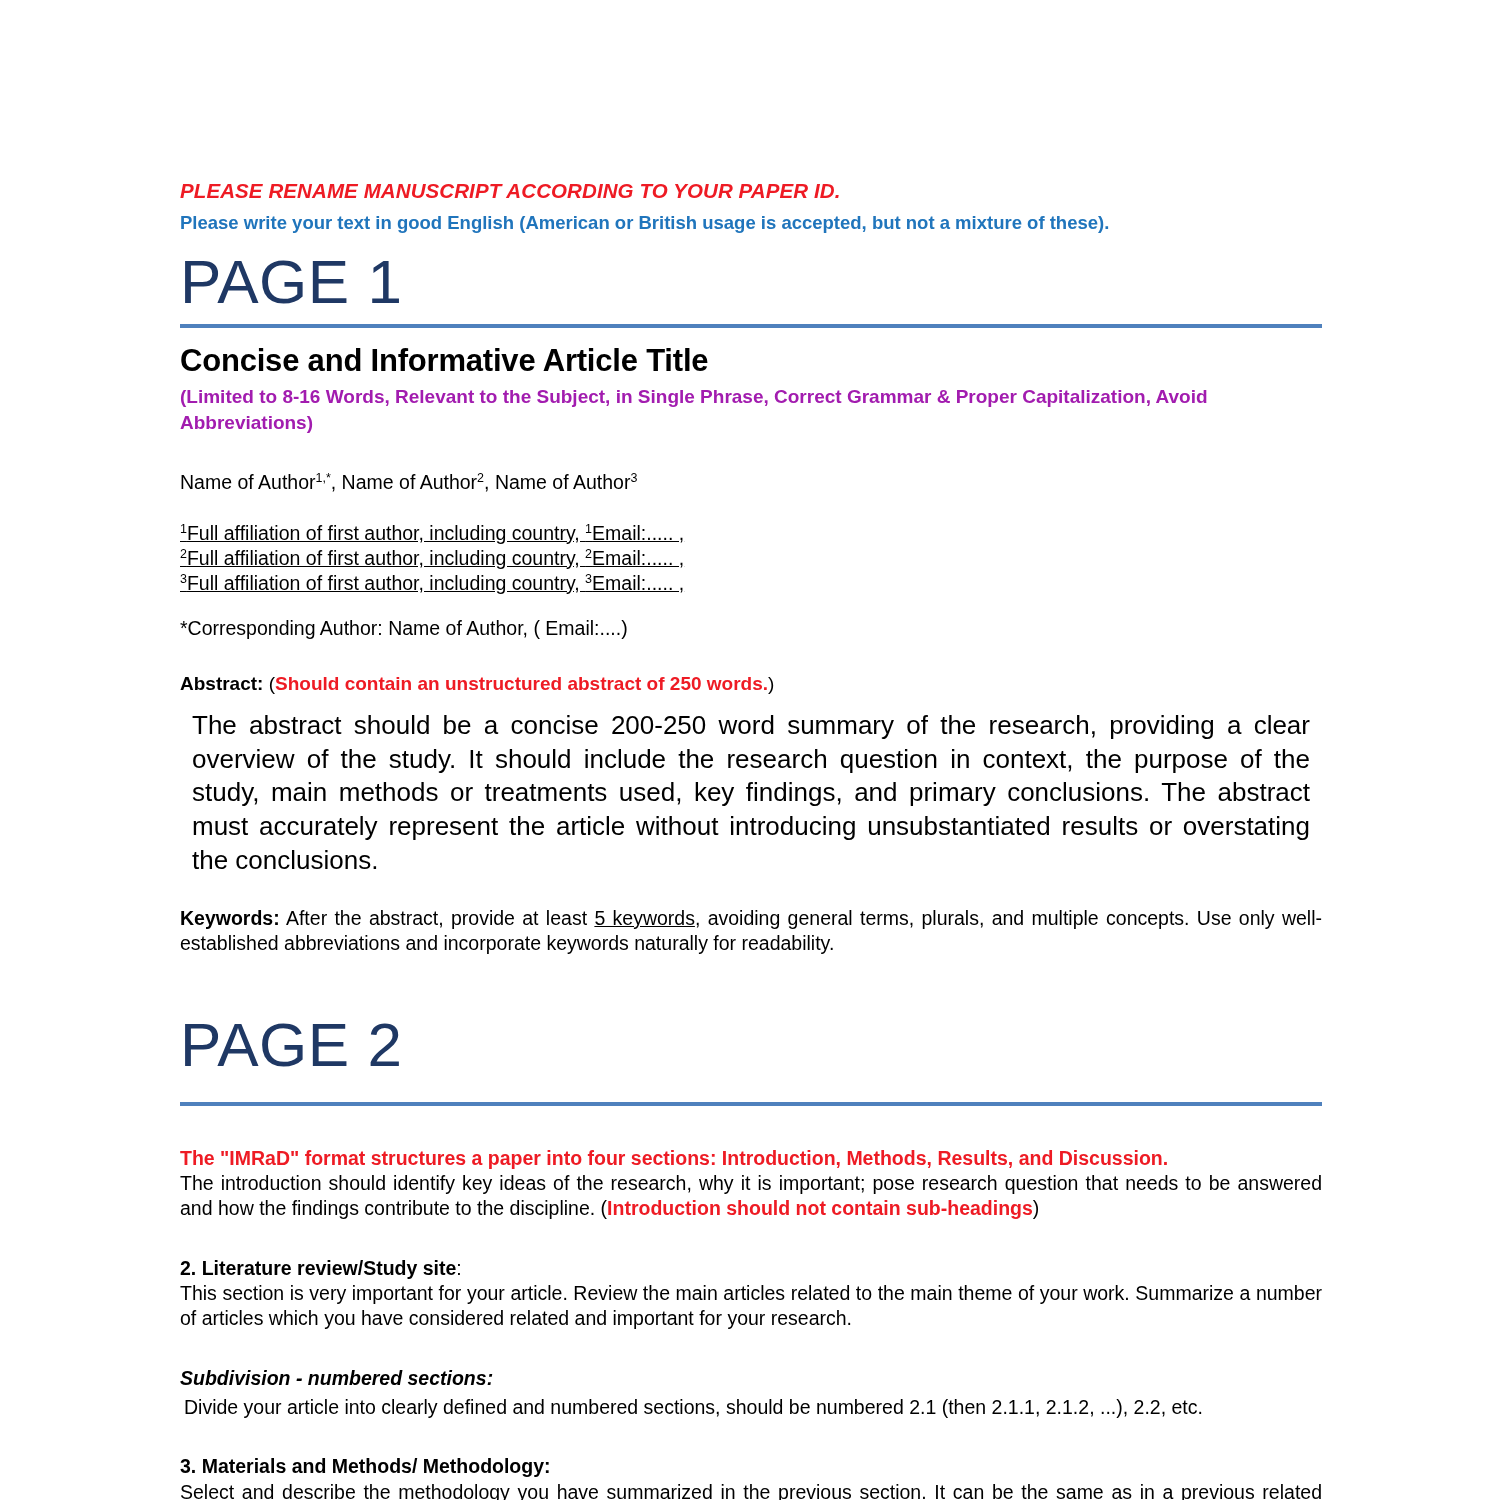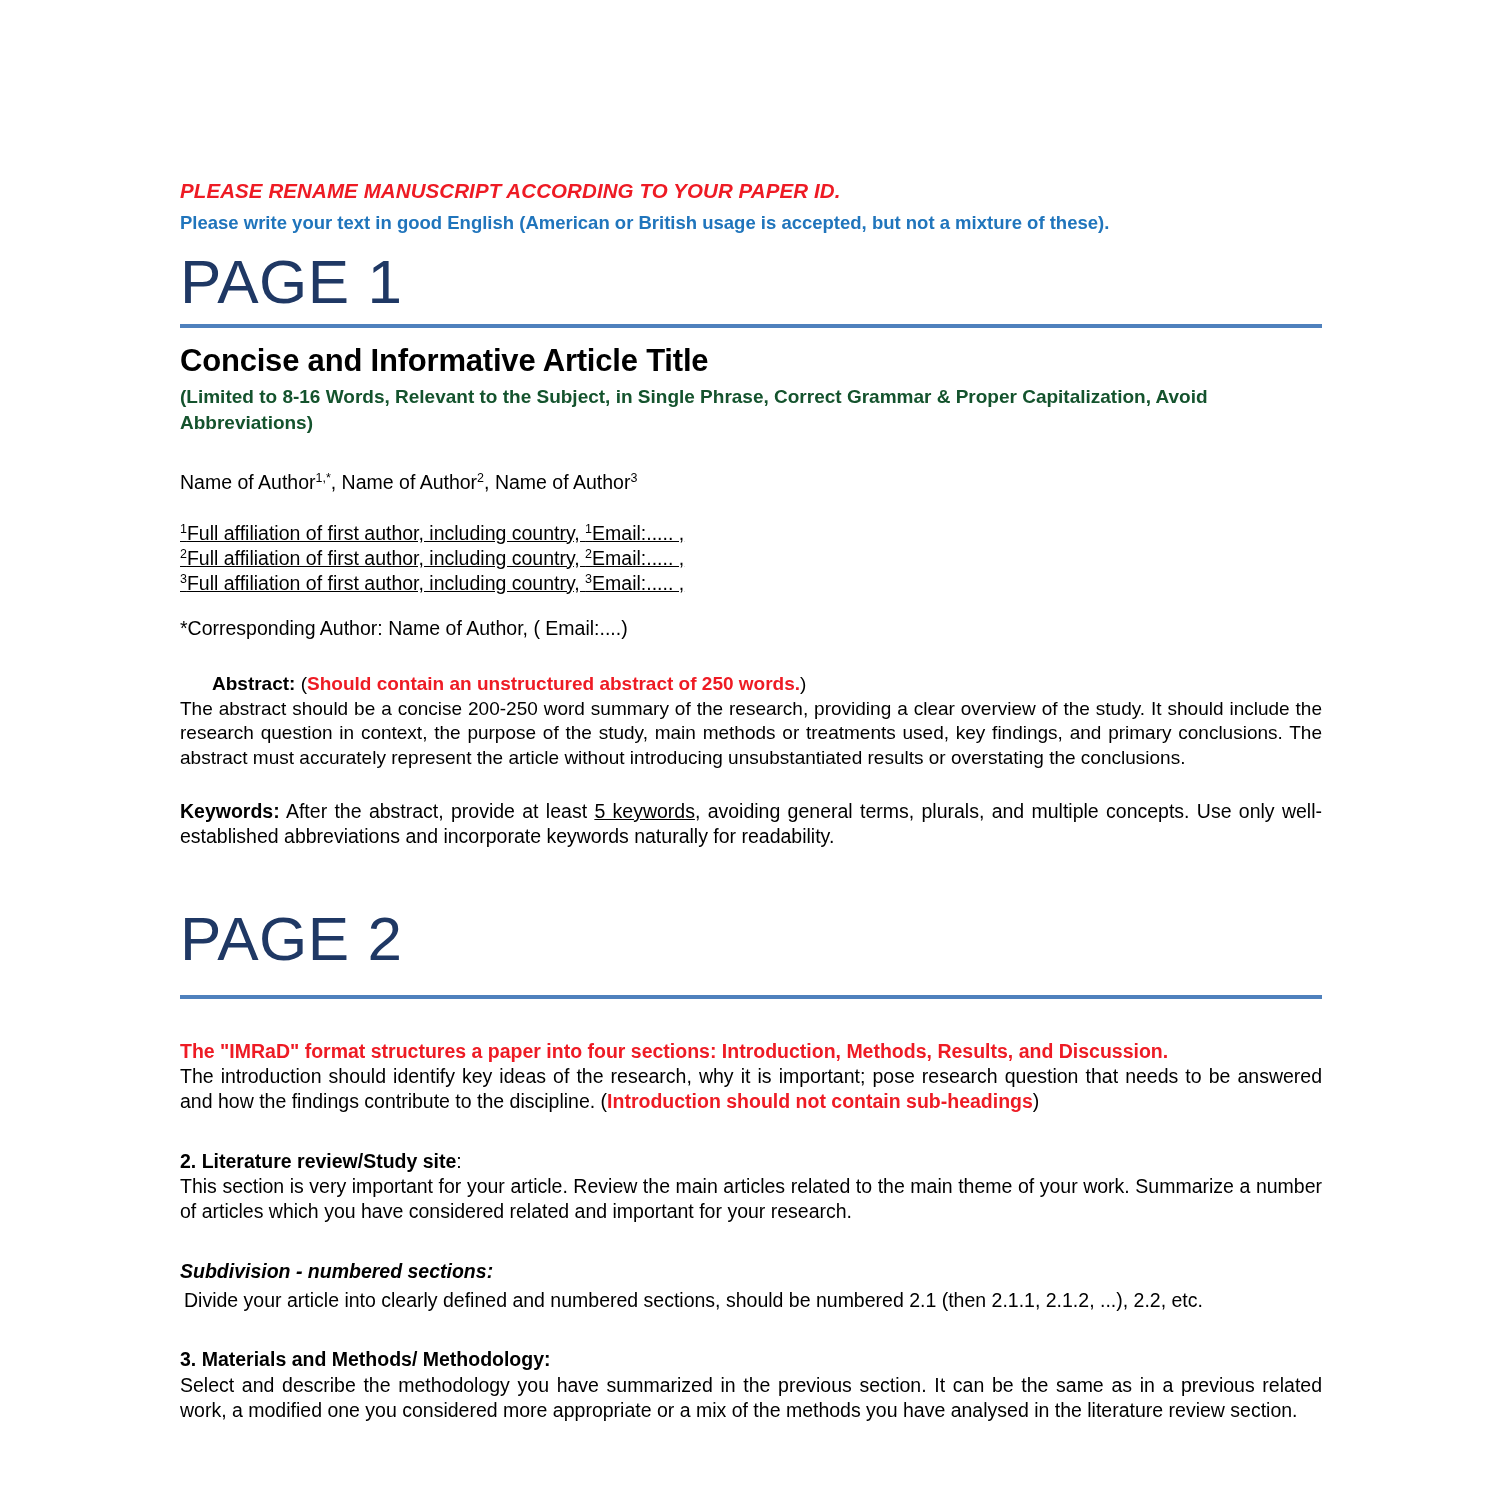--- a/index.html
+++ b/index.html
@@ -66,21 +66,21 @@
 
   
   .article-title {
     font-size: 31px;
     font-weight: bold;
     line-height: 1.22;
     margin: 14px 0 4px 0;
     letter-spacing: -0.2px;
   }
   .title-note {
-    color: #14532d;
+    color: #a21caf;
     font-weight: bold;
     font-size: 19px;
     line-height: 1.38;
     margin: 0;
   }
 
   
   .authors {
     font-size: 19.5px;
     line-height: 1.35;
@@ -106,28 +106,28 @@
   }
 
   .abstract-block {
     margin: 30px 0 0 0;
   }
   .abstract-head {
     font-size: 19px;
     line-height: 1.35;
     margin: 0;
   }
-  .abstract-head b { font-weight: bold; margin-left: 32px; }
+  .abstract-head b { font-weight: bold; }
   .red-inline { color: #EE1B24; font-weight: bold; }
 
   .justify {
     text-align: justify;
-    font-size: 19px;
-    line-height: 1.3;
-    margin: 0;
+    font-size: 26px;
+    line-height: 1.3;
+    margin: 12px;
   }
 
   .keywords-block {
     margin: 28px 0 0 0;
     font-size: 19.5px;
     line-height: 1.3;
     text-align: justify;
   }
   .keywords-block b { font-weight: bold; }
   .u { text-decoration: underline; }

